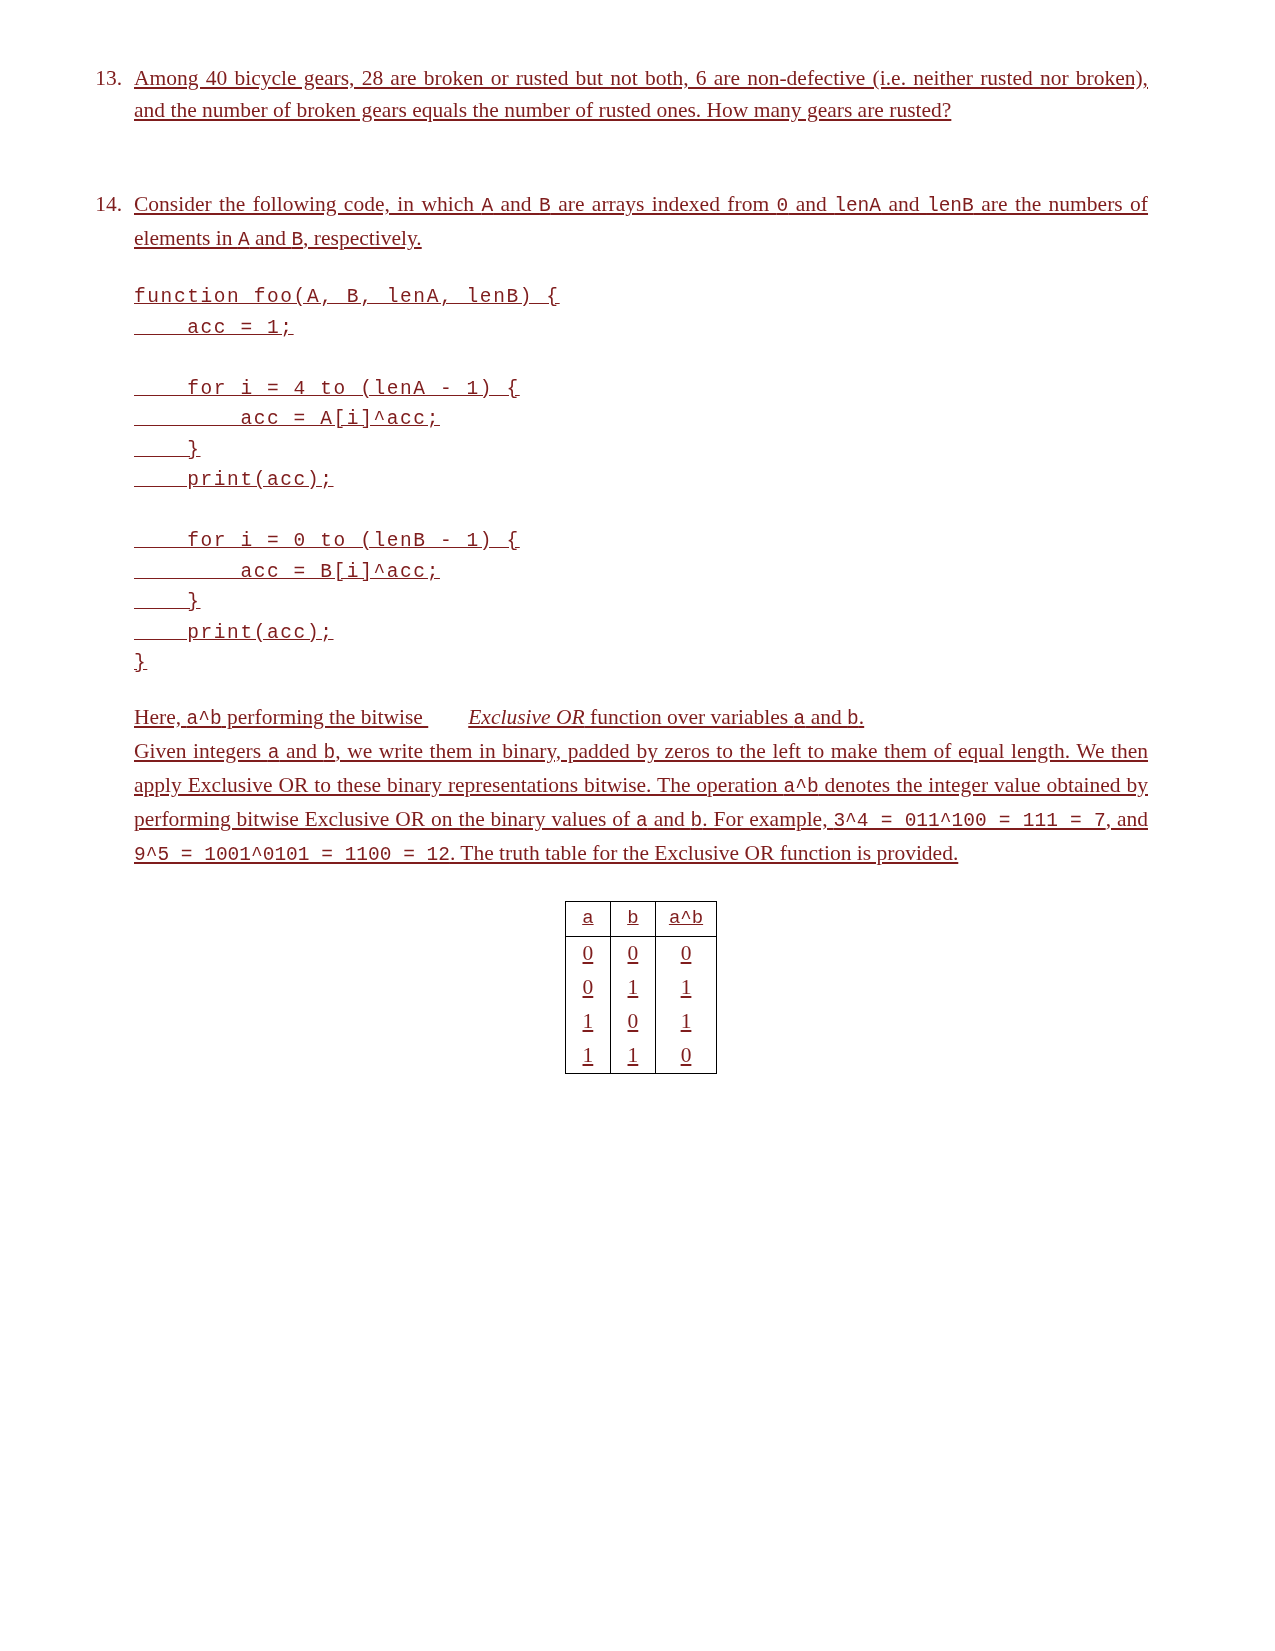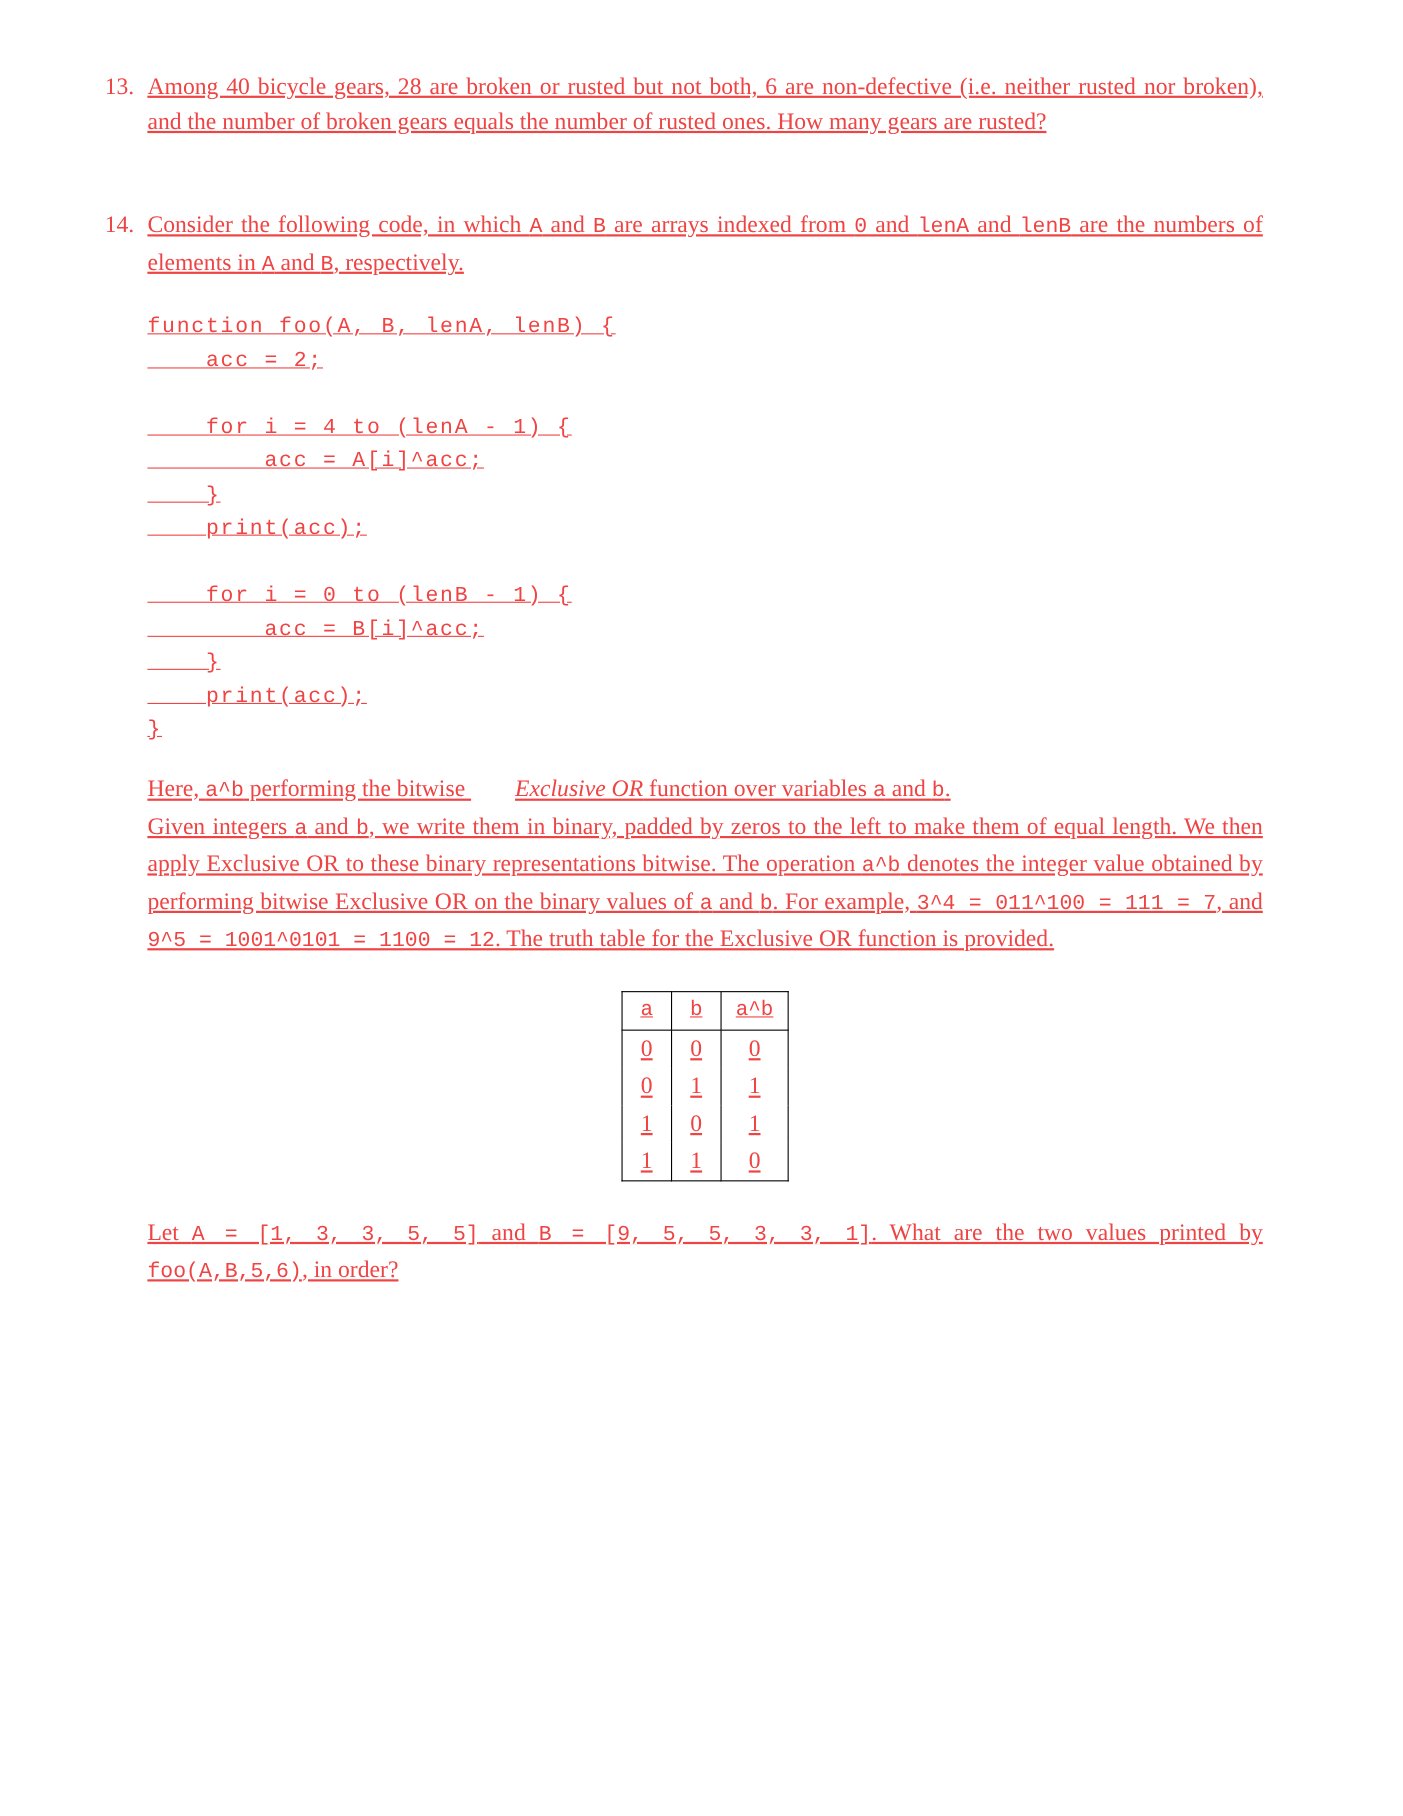--- a/index.html
+++ b/index.html
@@ -6,21 +6,21 @@
     margin: 0;
     padding: 0;
     background: #ffffff;
   }
   .page {
     position: relative;
     width: 1275px;
     height: 1354px;
     background: #ffffff;
     font-family: "Liberation Serif", "DejaVu Serif", serif;
-    color: #ef4444;
+    color: #7f1d1d;
     overflow: hidden;
   }
   .content {
     position: absolute;
     left: 88px;
     top: 62px;
     width: 1060px;
   }
 
   
@@ -131,21 +131,21 @@
 
     <div class="gap-after-q13"></div>
 
     <div class="problem">
       <div class="problem-num">14.</div>
       <div class="problem-body">
 
         <p><span>Consider the following code, in which </span><span class="tt">A</span><span> and </span><span class="tt">B</span><span> are arrays indexed from </span><span class="tt">0</span><span> and </span><span class="tt">lenA</span><span> and </span><span class="tt">lenB</span><span> are the numbers of elements in </span><span class="tt">A</span><span> and </span><span class="tt">B</span><span>, respectively.</span></p>
 
         <div class="code"><span>function foo(A, B, lenA, lenB) {</span>
-<span>    acc = 2;</span>
+<span>    acc = 1;</span>
 <span class="blank"></span><span>    for i = 4 to (lenA - 1) {</span>
 <span>        acc = A[i]^acc;</span>
 <span>    }</span>
 <span>    print(acc);</span>
 <span class="blank"></span><span>    for i = 0 to (lenB - 1) {</span>
 <span>        acc = B[i]^acc;</span>
 <span>    }</span>
 <span>    print(acc);</span>
 <span>}</span></div>
 
@@ -180,21 +180,20 @@
               </tr>
               <tr>
                 <td>1</td>
                 <td>1</td>
                 <td>0</td>
               </tr>
             </tbody>
           </table>
         </div>
 
-        <p class="para closing"><span>Let </span><span class="tt">A = [1, 3, 3, 5, 5]</span><span> and </span><span class="tt">B = [9, 5, 5, 3, 3, 1]</span><span>. What are the two values printed by </span><span class="tt">foo(A,B,5,6)</span><span>, in order?</span></p>
 
       </div>
     </div>
 
   </div>
 
   <div class="page-number">14</div>
 </div>
 
 </body></html>

